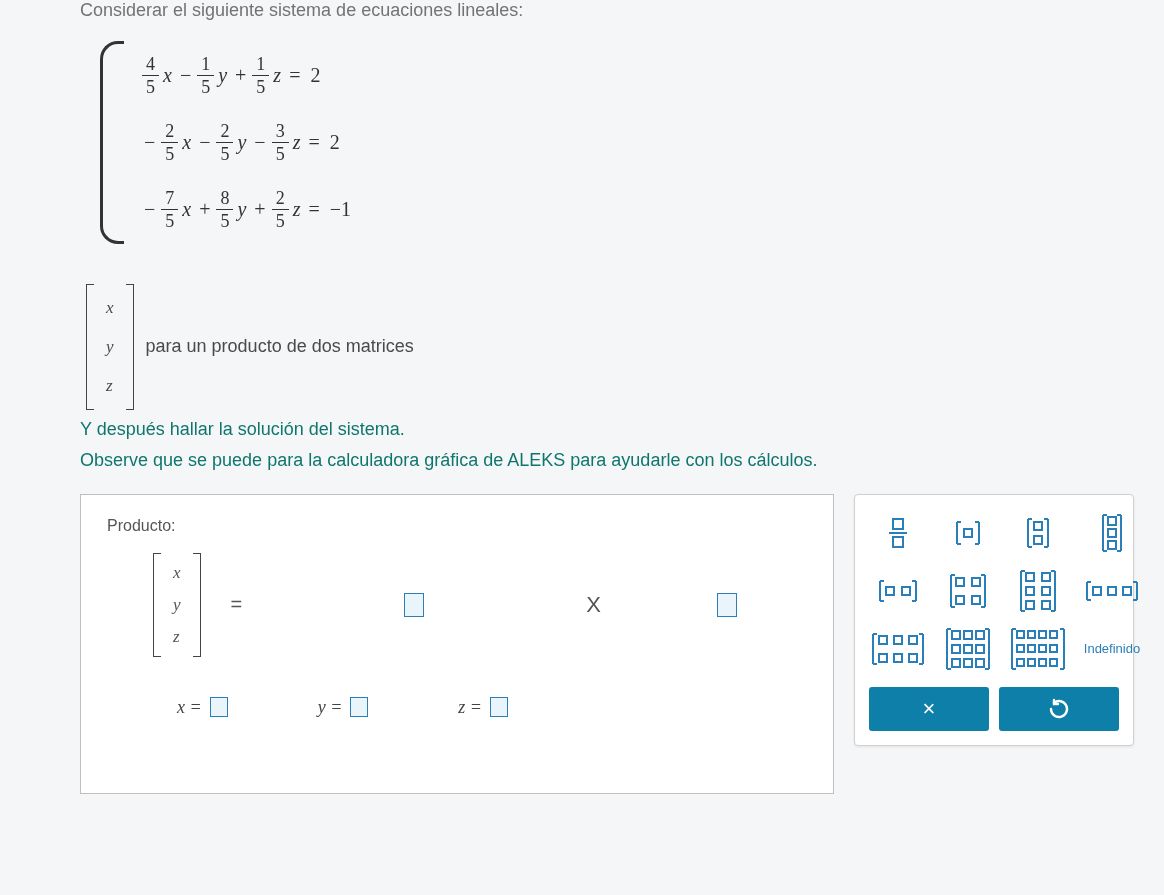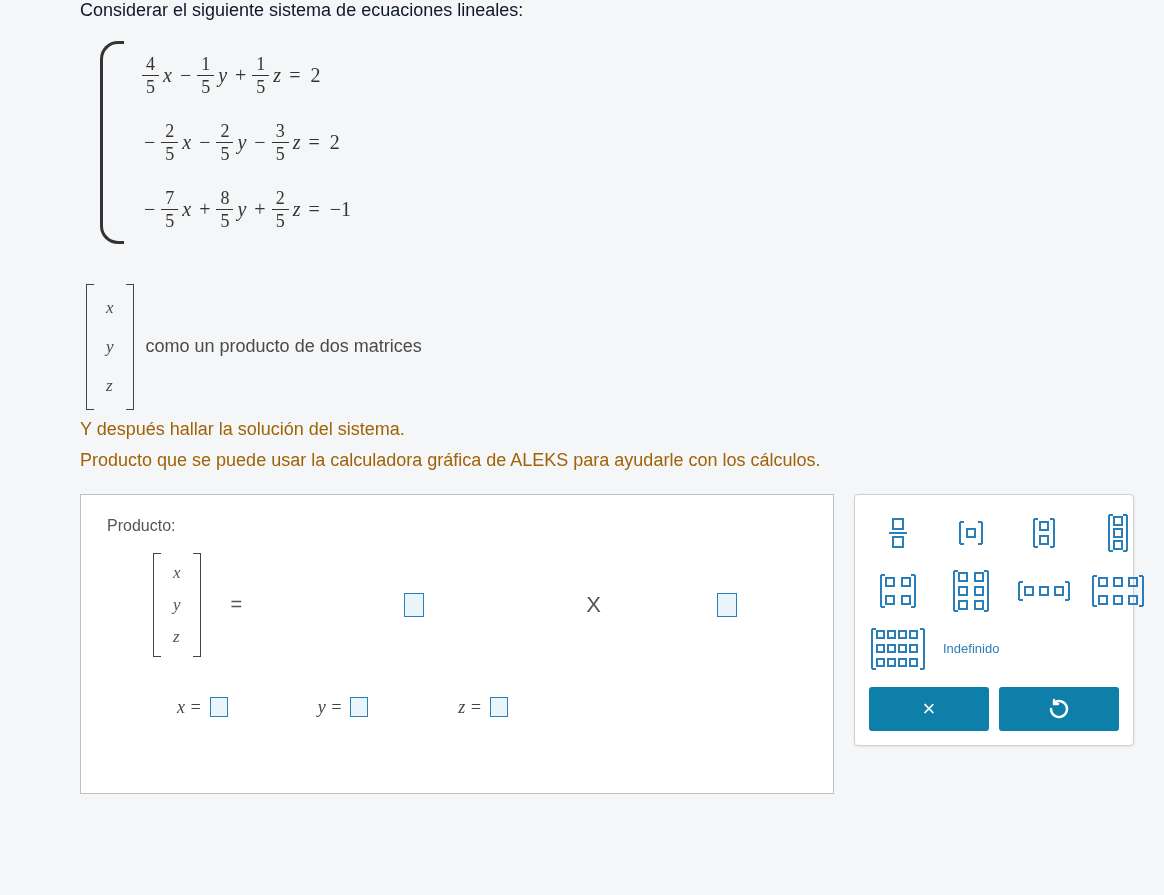--- a/index.html
+++ b/index.html
@@ -1,18 +1,18 @@
 <!DOCTYPE html>
 <html><head>
 <meta charset="utf-8">
 <style>
   *{box-sizing:border-box;margin:0;padding:0}
   body{font-family:Arial,Helvetica,sans-serif;font-size:17px;color:#333;background:#f5f6f7;width:1164px;height:895px;overflow:hidden;position:relative}
   .content{padding:0 30px 0 80px}
-  .intro{color:#0f172a;font-size:18px;margin-bottom:20px}
+  .intro{color:#737373;font-size:18px;margin-bottom:20px}
   .system{display:flex;align-items:stretch;margin:18px 0 40px 20px}
   .brace{width:24px;border-left:3px solid #333;border-top:3px solid #333;border-bottom:3px solid #333;border-radius:18px 0 0 18px;margin-right:18px}
   .eqs{display:flex;flex-direction:column;gap:26px;padding:14px 0;font-size:20px;font-style:italic;font-family:Georgia,'Times New Roman',serif}
   .eq{display:flex;align-items:center;gap:4px}
   .frac{display:inline-flex;flex-direction:column;align-items:center;font-style:normal;font-size:18px;line-height:1;vertical-align:middle}
   .frac .n{border-bottom:1.5px solid #333;padding:0 4px 2px}
   .frac .d{padding:2px 4px 0}
   .op{padding:0 2px;font-style:normal}
   .var{font-style:italic;padding-right:2px}
   .para{color:#4a4a4a;font-size:18px;line-height:1.6;margin:6px 0;display:flex;align-items:center;flex-wrap:wrap;gap:6px}
@@ -24,30 +24,30 @@
   .panel-row{display:flex;gap:20px;margin-top:20px;align-items:flex-start}
   .answer-box{flex:1;border:1px solid #bfbfbf;background:#fff;padding:22px 26px 30px;min-height:300px;font-size:16px;color:#555}
   .lbl{font-size:16px;color:#555;margin-bottom:18px}
   .prod-row{display:flex;align-items:center;gap:24px;margin:6px 0 40px 40px}
   .slot{width:20px;height:24px;border:1.5px solid #2a7fb8;background:#eaf4fb}
   .slot-sm{width:18px;height:20px;border:1.5px solid #2a7fb8;background:#eaf4fb;display:inline-block;vertical-align:middle}
   .times{font-size:22px;color:#555}
   .sol-row{display:flex;gap:90px;margin-left:70px;align-items:center;font-style:italic;font-family:Georgia,serif;font-size:18px;color:#444}
   .sol-row .pair{display:flex;align-items:center;gap:8px}
   .toolbox{width:280px;background:#fff;border:1px solid #d0d0d0;border-radius:4px;padding:16px 14px 14px;box-shadow:0 1px 3px rgba(0,0,0,.08)}
-  .tgrid{display:grid;grid-template-columns:repeat(5,1fr);gap:14px 16px;margin-bottom:16px}
+  .tgrid{display:grid;grid-template-columns:repeat(4,1fr);gap:14px 16px;margin-bottom:16px}
   .tbtn{height:44px;display:flex;align-items:center;justify-content:center;cursor:pointer;border-radius:3px}
   .tbtn svg{stroke:#2a7fb8;fill:none;stroke-width:2}
   .indef{font-size:13px;color:#2a7fb8;white-space:nowrap}
   .action-row{display:flex;gap:10px}
   .act{flex:1;height:44px;background:#0e7fa8;border-radius:3px;display:flex;align-items:center;justify-content:center;color:#fff;font-size:22px;cursor:pointer}
   .frac-icon{display:flex;flex-direction:column;align-items:center;gap:2px}
   .frac-icon .sq{width:12px;height:12px;border:2px solid #2a7fb8}
   .frac-icon .bar{width:18px;height:2px;background:#2a7fb8}
-  .para2{color:#a16207;font-size:18px;line-height:1.5;margin:2px 0 4px}
+  .para2{color:#0f766e;font-size:18px;line-height:1.5;margin:2px 0 4px}
 </style>
 </head>
 <body>
 
 <div class="content">
   <div class="intro">Considerar el siguiente sistema de ecuaciones lineales:</div>
 
   <div class="system">
     <div class="brace"></div>
     <div class="eqs" id="eqs">
@@ -122,25 +122,25 @@
   <div class="para">
     <span class="colvec">
       <span class="br-l"></span>
       <span class="vcol">
         <span>x</span>
         <span>y</span>
         <span>z</span>
       </span>
       <span class="br-r"></span>
     </span>
-    <span>como un producto de dos matrices</span>
+    <span>para un producto de dos matrices</span>
   </div>
 
   <div class="para2">Y después hallar la solución del sistema.</div>
-  <div class="para2">Producto que se puede usar la calculadora gráfica de ALEKS para ayudarle con los cálculos.</div>
+  <div class="para2">Observe que se puede para la calculadora gráfica de ALEKS para ayudarle con los cálculos.</div>
 
   <div class="panel-row">
     <div class="answer-box">
       <div class="lbl">Producto:</div>
       <div class="prod-row">
         <span class="colvec">
           <span class="br-l"></span>
           <span class="vcol">
             <span>x</span>
             <span>y</span>

